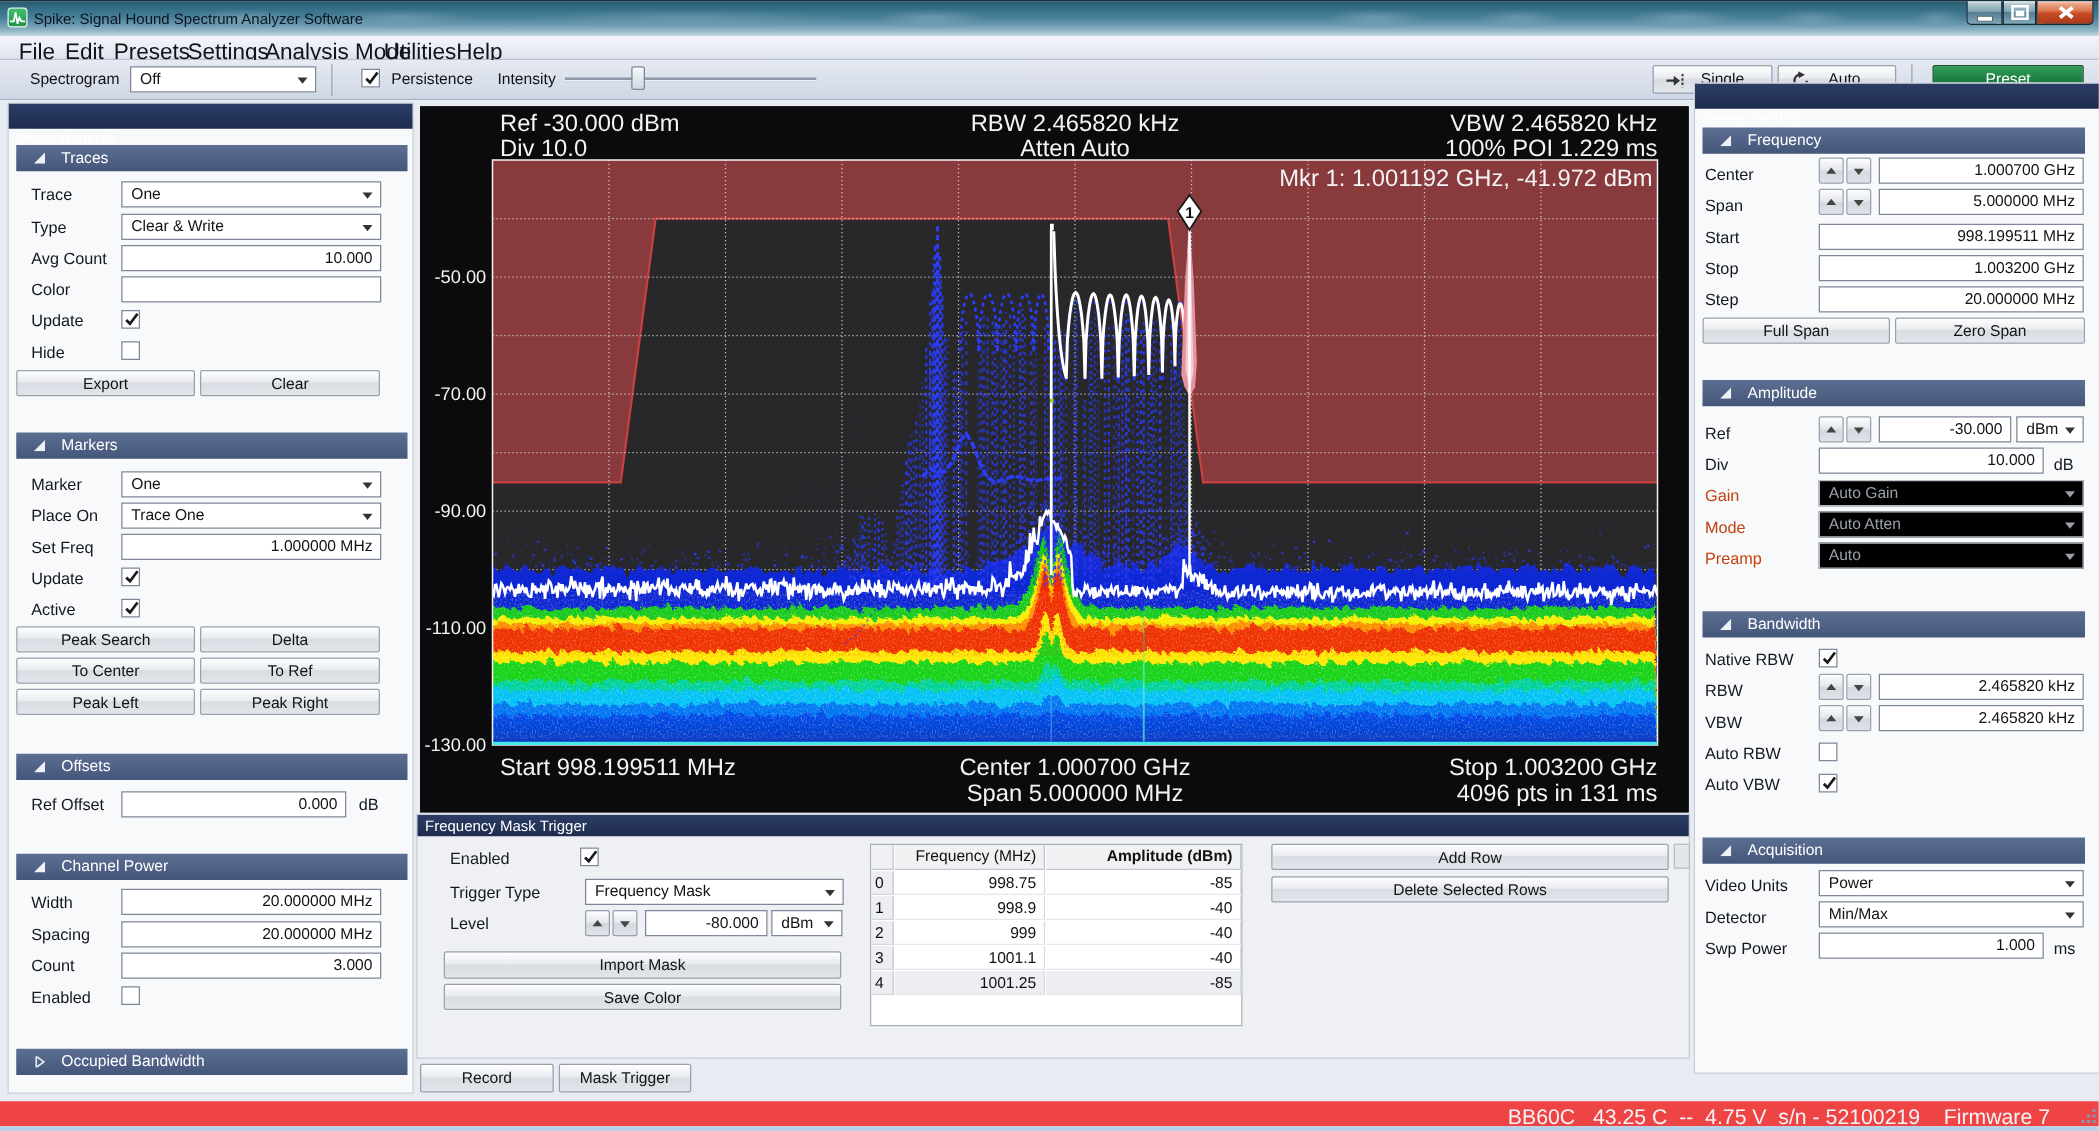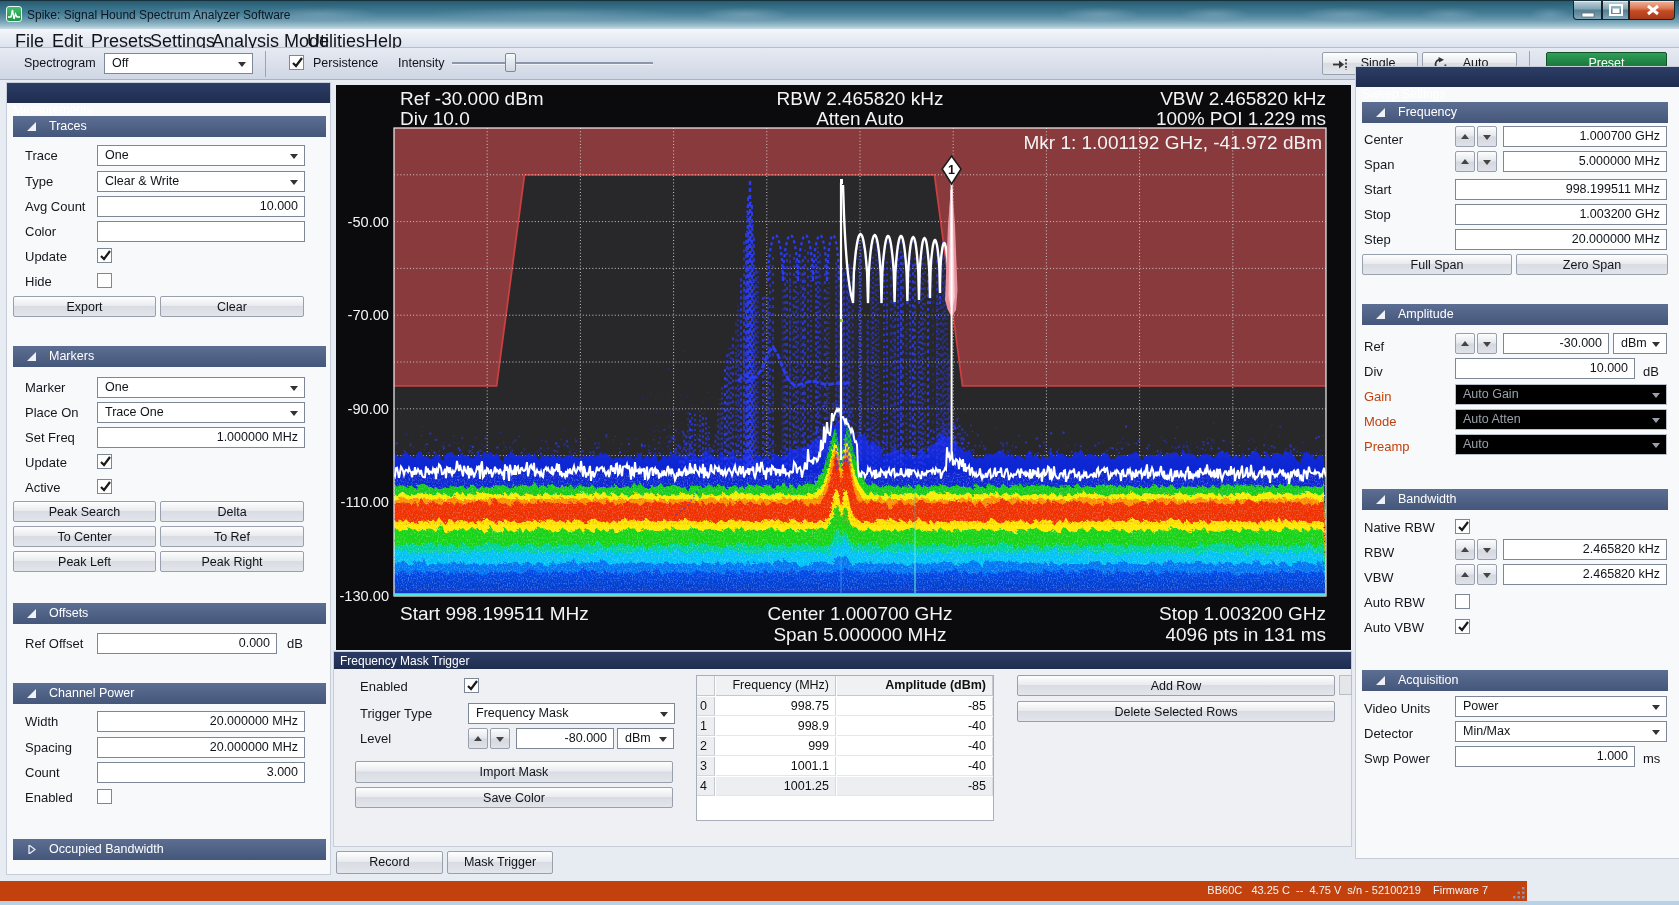--- a/index.html
+++ b/index.html
@@ -29,21 +29,21 @@
 .spin:after{content:"";position:absolute;left:5px}
 .spin.up:after{top:7px;border-left:4px solid transparent;border-right:4px solid transparent;border-bottom:5px solid #444}
 .spin.dn:after{top:8px;border-left:4px solid transparent;border-right:4px solid transparent;border-top:5px solid #444}
 .panel{background:#f8f9fb;border:1px solid #c6ccd8}
 .phead{position:absolute;left:0;top:0;right:0;height:19px;background:linear-gradient(180deg,#2c3d66,#1e2c4e);color:#fff;font-size:12px;padding:20px 0 0 6px}
 .sechead{position:absolute;height:21px;background:linear-gradient(180deg,#5d6e93,#45567b);color:#fff;font-size:12.5px}
 .sechead .tx{position:absolute;left:36px;top:3px}
 .sechead svg{position:absolute;left:14px;top:6px}
 .rowlbl{position:absolute;font-size:13px;color:#14181e}
 .rowlbl.dis{color:#c2410c}
-.statusbar{left:0;top:881px;width:1527px;height:20px;background:#c2410c;color:#f2f4f8;font-size:11px}
+.statusbar{left:0;top:881px;width:1679px;height:20px;background:#ef4444;color:#f2f4f8;font-size:17px}
 .bstrip{left:0;top:901px;width:1679px;height:4px;background:#b9d1e8}
 .tbl{position:absolute;background:#fff;border:1px solid #a8aeba}
 .tbl .hc{position:absolute;background:#f0f1f3;border-right:1px solid #c4c8d0;border-bottom:1px solid #c4c8d0;font-size:12.5px}
 .tbl .cell{position:absolute;border-right:1px solid #d8dbe0;border-bottom:1px solid #e4e6ea;font-size:12.5px;text-align:right}
 .tbl .rh{position:absolute;background:#eceef1;border-right:1px solid #c4c8d0;border-bottom:1px solid #d4d7dc;font-size:12.5px}
 </style></head><body>
 <div class="abs titlebar">
 <div class="tpatch" style="left:150px;width:90px;opacity:0.5"></div>
 <div class="tpatch" style="left:260px;width:120px;opacity:0.45"></div>
 <div class="tpatch" style="left:420px;width:260px;opacity:0.35"></div>

